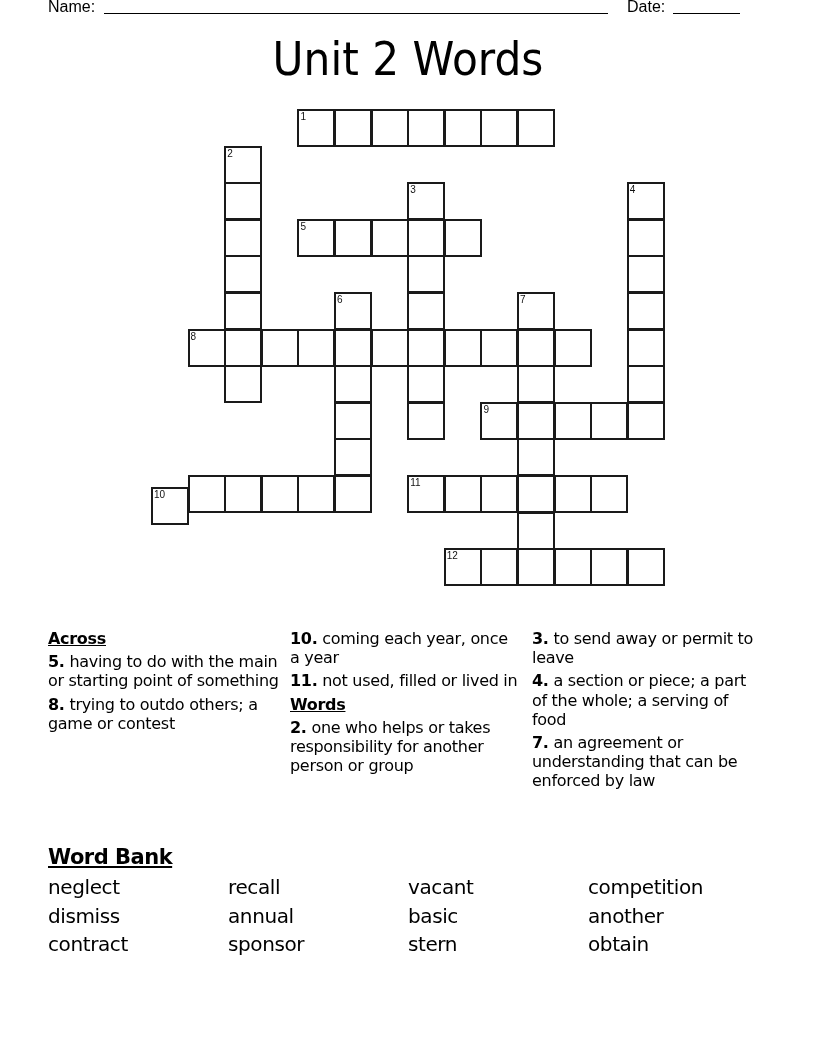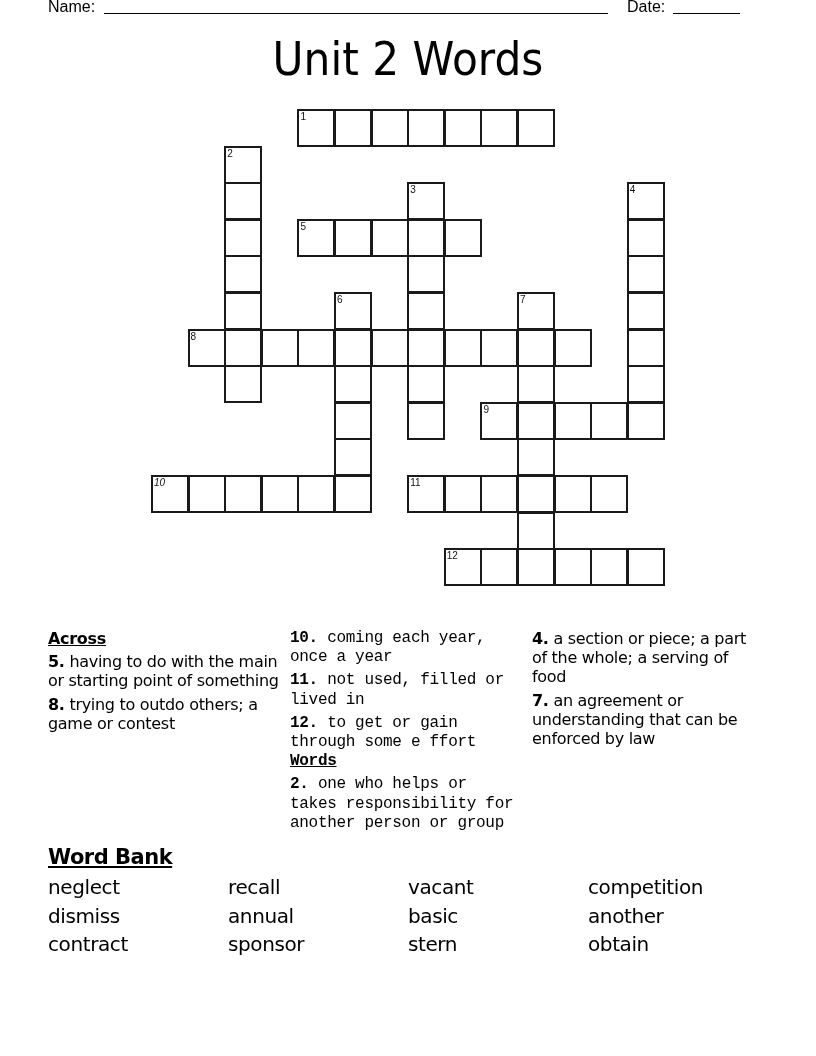--- a/index.html
+++ b/index.html
@@ -31,21 +31,21 @@
       position: absolute; left: 1px; top: 0px; font-family: "Liberation Sans", sans-serif;
       font-size: 10px; line-height: 11px; color: #111;
     }
 
     .clues {
       position: absolute; top: 629px; left: 48px; width: 730px;
       font-family: "DejaVu Sans", sans-serif; font-size: 16px; line-height: 19.2px;
     }
     .clue-col { position: absolute; top: 0; width: 232px; }
     .clue-col.c1 { left: 0; }
-    .clue-col.c2 { left: 242px; font-family: Liberation Mono, monospace; }
+    .clue-col.c2 { left: 242px; }
     .clue-col.c3 { left: 484px; }
     .section-head { font-weight: bold; text-decoration: underline; margin-bottom: 4px; letter-spacing: -0.3px; }
     .clue { margin-bottom: 4px; letter-spacing: -0.3px; }
     .clue b { font-weight: bold; }
 
     .wordbank { position: absolute; top: 845px; left: 48px; width: 720px; font-family: "DejaVu Sans", sans-serif; }
     .wordbank .wb-title { font-size: 21px; font-weight: bold; text-decoration: underline; letter-spacing: -0.5px; }
     .wb-grid { position: absolute; top: 30px; left: 0; width: 720px; }
     .wb-word { position: absolute; font-size: 20px; letter-spacing: -0.4px; }
   </style>
@@ -129,21 +129,21 @@
     <div class="cell" style="left: 297.4px; top: 328.6px;"></div>
     <div class="cell" style="left: 370.6px; top: 328.6px;"></div>
     <div class="cell" style="left: 443.8px; top: 328.6px;"></div>
     <div class="cell" style="left: 480.4px; top: 328.6px;"></div>
     <div class="cell" style="left: 553.6px; top: 328.6px;"></div>
     <div class="cell" style="left: 480.4px; top: 401.8px;">
       <span class="num">9</span>
     </div>
     <div class="cell" style="left: 553.6px; top: 401.8px;"></div>
     <div class="cell" style="left: 590.2px; top: 401.8px;"></div>
-    <div class="cell" style="left: 151px; top: 475px; font-style: italic;">
+    <div class="cell" style="left: 151px; top: 487px;">
       <span class="num">10</span>
     </div>
     <div class="cell" style="left: 187.6px; top: 475px;"></div>
     <div class="cell" style="left: 224.2px; top: 475px;"></div>
     <div class="cell" style="left: 260.8px; top: 475px;"></div>
     <div class="cell" style="left: 297.4px; top: 475px;"></div>
     <div class="cell" style="left: 407.2px; top: 475px;">
       <span class="num">11</span>
     </div>
     <div class="cell" style="left: 443.8px; top: 475px;"></div>
@@ -161,25 +161,25 @@
 
 <div class="clues">
   <div class="clue-col c1">
     <div class="section-head">Across</div>
     <div class="clue"><b>5.</b><span> having to do with the main or starting point of something</span></div>
     <div class="clue"><b>8.</b><span> trying to outdo others; a game or contest</span></div>
   </div>
   <div class="clue-col c2">
     <div class="clue"><b>10.</b><span> coming each year, once a year</span></div>
     <div class="clue"><b>11.</b><span> not used, filled or lived in</span></div>
-    <div class="clue" style="margin-bottom:0"><b>12.</b><span> to get or gain through some e ffort</span></div>
     <div class="section-head">Words</div>
     <div class="clue"><b>2.</b><span> one who helps or takes responsibility for another person or group</span></div>
   </div>
   <div class="clue-col c3">
+    <div class="clue"><b>3.</b><span> to send away or permit to leave</span></div>
     <div class="clue"><b>4.</b><span> a section or piece; a part of the whole; a serving of food</span></div>
     <div class="clue"><b>7.</b><span> an agreement or understanding that can be enforced by law</span></div>
   </div>
 </div>
 
 <div class="wordbank">
   <div class="wb-title">Word Bank</div>
   <div class="wb-grid">
     <span class="wb-word" style="left:0;top:0">neglect</span>
     <span class="wb-word" style="left:180px;top:0">recall</span>

